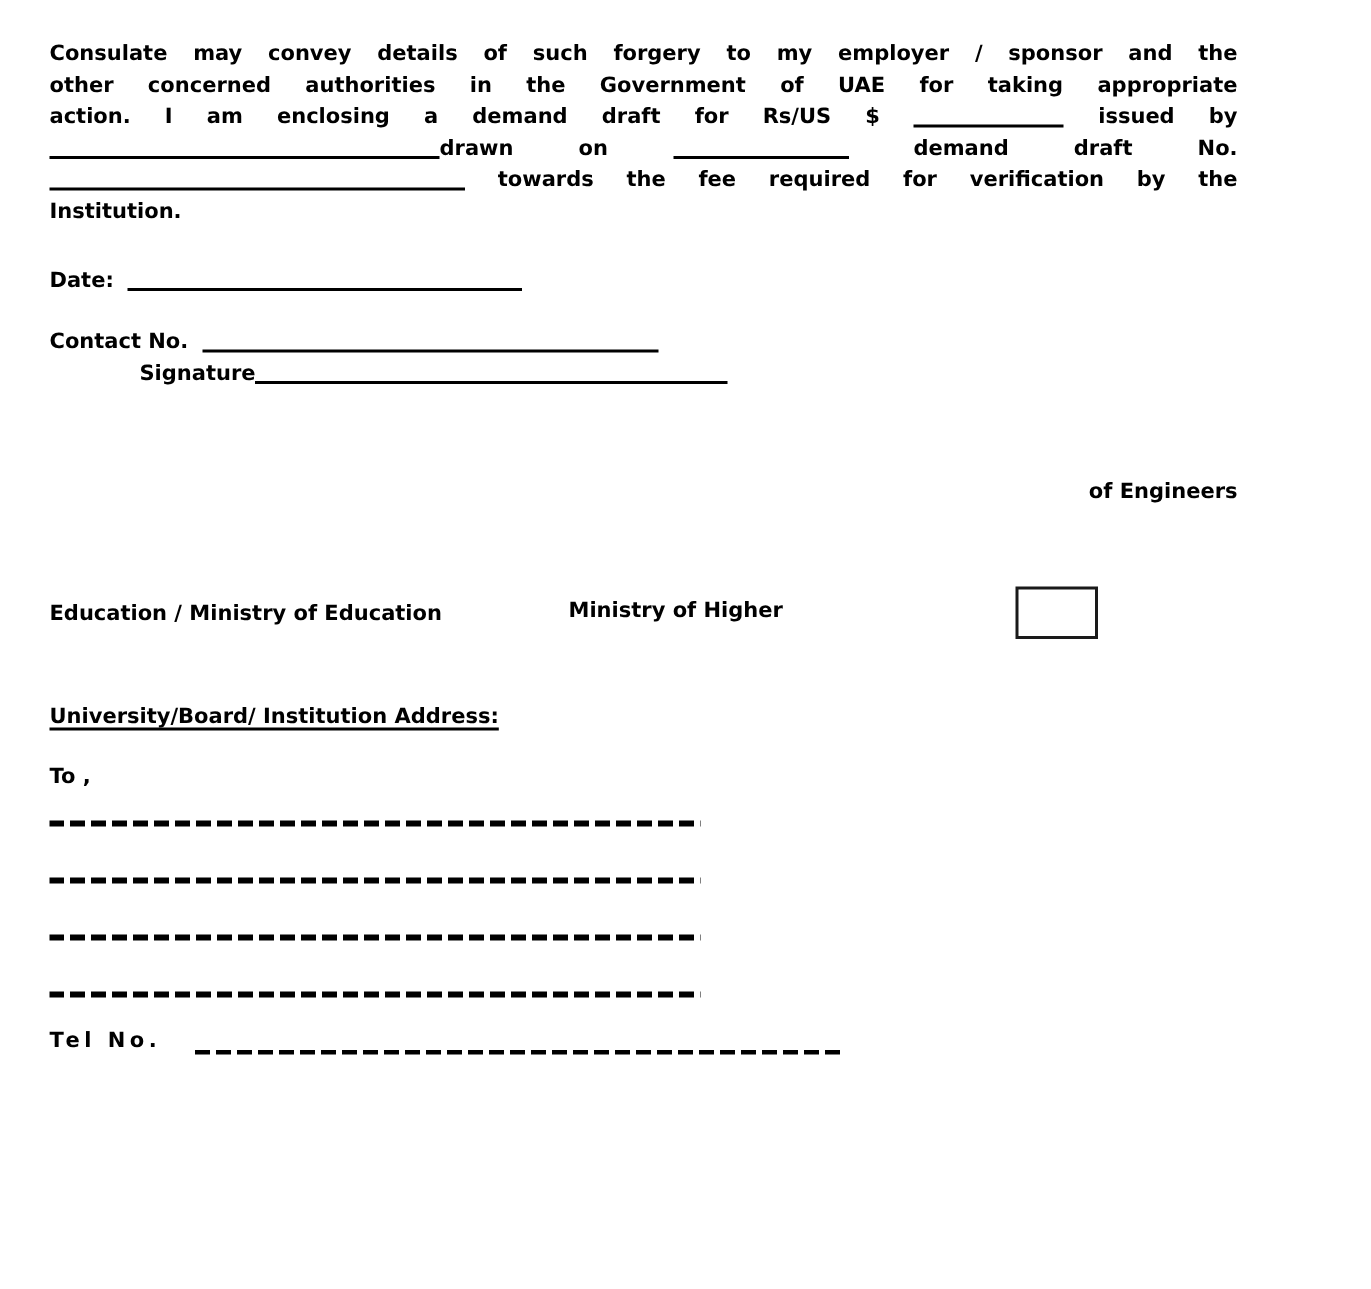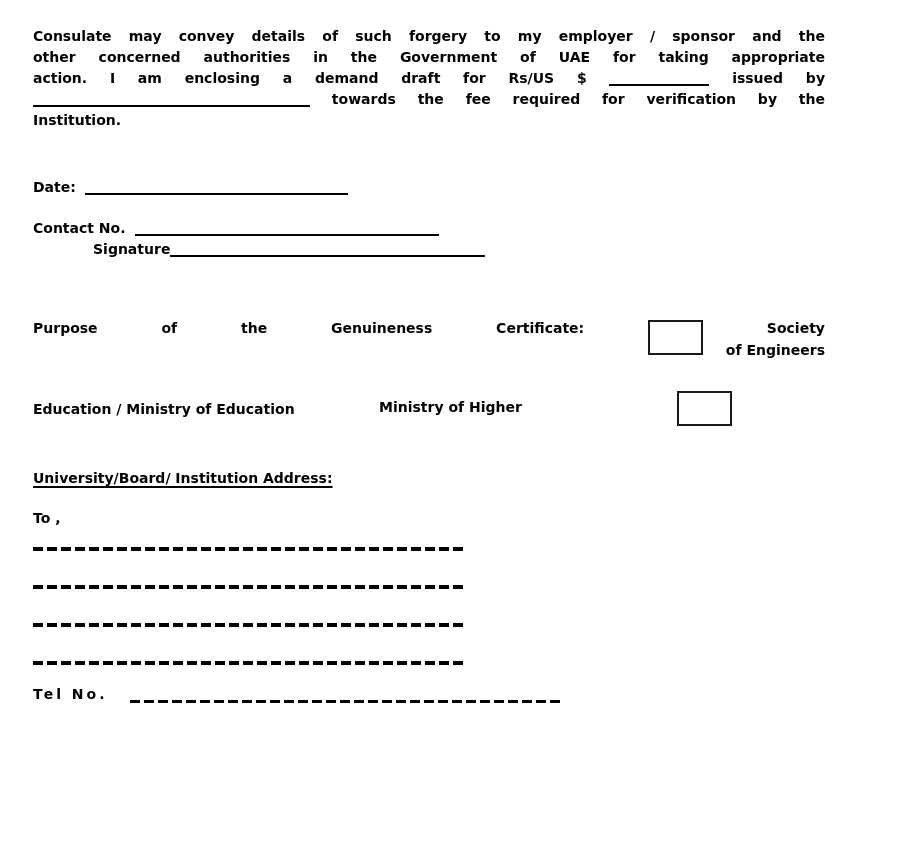--- a/index.html
+++ b/index.html
@@ -69,20 +69,28 @@
     </div>
     <div class="jline">
       <span>other concerned authorities in the Government of UAE for taking appropriate</span>
     </div>
     <div class="jline">
       <span>action. I am enclosing a demand draft for Rs/US $</span>
       <span class="blank" style="width:100px;"></span>
       <span>issued by</span>
     </div>
     <div class="jline">
+      <span class="nowrap"><span class="blank" style="width:260px;"></span><span>drawn</span></span>
+      <span>on</span>
+      <span class="blank" style="width:117px;"></span>
+      <span>demand</span>
+      <span>draft</span>
+      <span>No.</span>
+    </div>
+    <div class="jline">
       <span class="blank" style="width:277px;"></span>
       <span>towards the fee required for verification by the</span>
     </div>
     <div class="plainline">
       <span>Institution.</span>
     </div>
   </div>
 
   <div class="row" style="left:33px; top:177px;">
     <span>Date:</span>
@@ -93,29 +101,20 @@
     <span>Contact No.</span>
     <span class="blank" style="width:304px; margin-left:5px;"></span>
   </div>
 
   <div class="row" style="left:93px; top:239px;">
     <span>Signature</span><span class="blank" style="width:315px;"></span>
   </div>
 
 
   <div class="abs" style="left:33px; top:317px; width:792px;">
-    <div class="flexline">
-      <span>Purpose</span>
-      <span>of</span>
-      <span>the</span>
-      <span>Genuineness</span>
-      <span>Certificate:</span>
-      <span class="checkbox" style="margin-top:3px;"></span>
-      <span>Society</span>
-    </div>
     <div style="height:22px; line-height:22px;text-align:right;">of Engineers</div>
   </div>
 
   <div class="row" style="left:379px; top:377px;margin-top:20px;">Ministry of Higher</div>
   <div class="row" style="left:33px; top:399px;">Education / Ministry of Education</div>
   <div class="abs checkbox" style="left:677px; top:391px;"></div>
 
   <div class="row underlined" style="left:33px; top:468px;">University/Board/ Institution Address:</div>
 
   <div class="row" style="left:33px; top:508px;">To ,</div>

